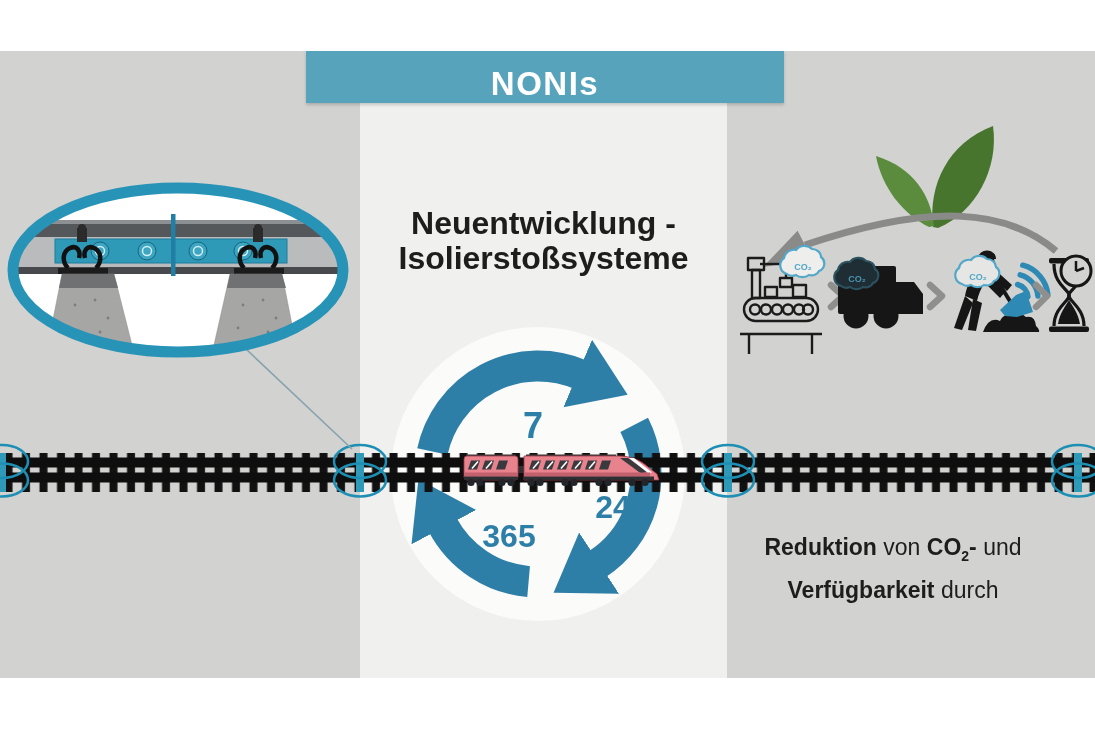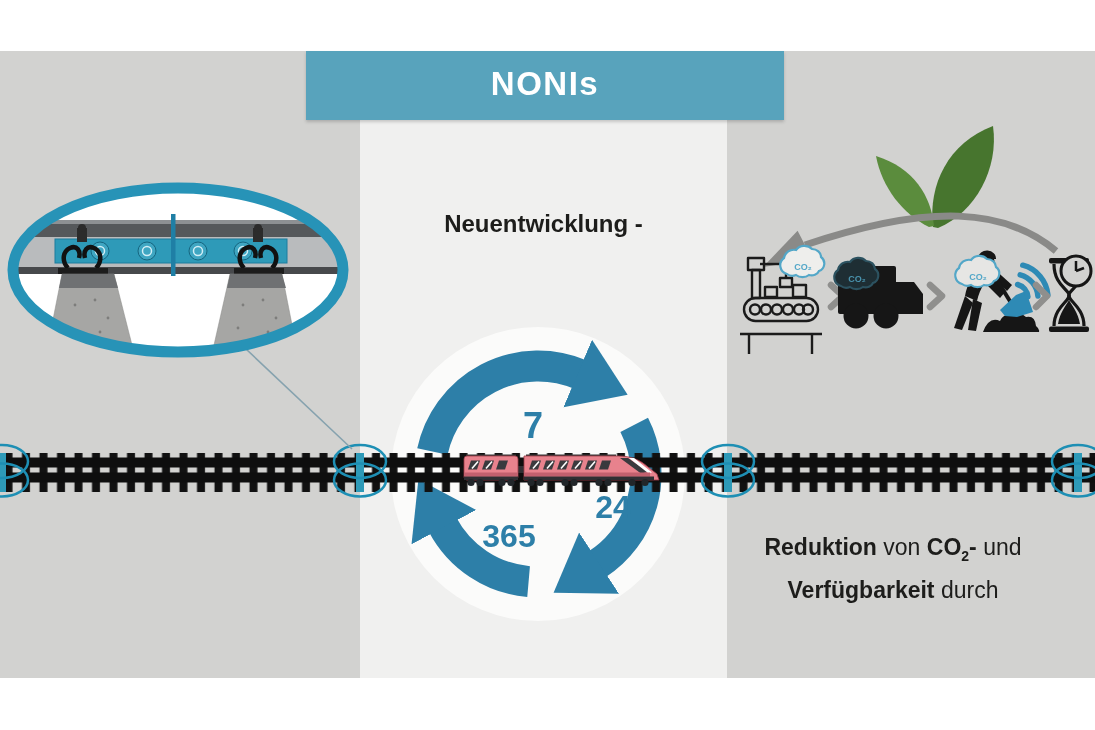--- a/index.html
+++ b/index.html
@@ -2,29 +2,29 @@
 <html><head>
 <meta charset="utf-8">
 <style>
   html,body{margin:0;padding:0;background:#ffffff;}
   .stage{position:relative;width:1095px;height:730px;background:#ffffff;overflow:hidden;
          font-family:"Liberation Sans","DejaVu Sans",sans-serif;}
   .panel{position:absolute;top:51px;height:627px;}
   .panel-left{left:0;width:360px;background:#d2d2d0;}
   .panel-center{left:360px;width:367px;background:#f0f0ef;}
   .panel-right{left:727px;width:368px;background:#d2d2d0;}
-  .header-box{position:absolute;left:306px;top:51px;width:478px;height:69px;
+  .header-box{position:absolute;left:306px;top:51px;width:478px;height:52px;
       background:#58a3bc;color:#ffffff;font-size:33px;font-weight:700;letter-spacing:1.5px;
       text-align:center;line-height:66px;box-shadow:0 2px 3px rgba(0,0,0,.18);}
   .gfx{position:absolute;left:0;top:0;}
   .caption{position:absolute;color:#1d1d1b;font-size:23px;line-height:34px;text-align:center;}
   .caption .b{font-weight:700;}
   .caption sub{font-size:14px;}
   .center-title{position:absolute;left:363px;top:206px;width:361px;color:#1d1d1b;
-      font-size:24px;font-weight:700;line-height:35px;text-align:center;}
+      font-size:32px;font-weight:700;line-height:35px;text-align:center;}
   .cap-left{left:0;top:549px;width:348px;}
   .cap-right{left:727px;top:530px;width:332px;}
   svg text{font-family:"Liberation Sans","DejaVu Sans",sans-serif;}
 </style>
 </head>
 <body>
 
 <div class="stage">
 
   <div class="panel panel-left"></div>
@@ -298,20 +298,21 @@
       </g>
     </g>
   </svg>
 
   <div class="header-box">
     <span>NONIs</span>
   </div>
 
   <div class="center-title">
     <div>Neuentwicklung -</div>
+    <div>Isolierstoßsysteme</div>
   </div>
 
 
   <div class="caption cap-right">
     <div><span class="b">Reduktion</span><span> von </span><span class="b">CO</span><sub class="b">2</sub><span class="b">-</span><span> und</span></div>
     <div><span class="b">Verfügbarkeit</span><span> durch</span></div>
   </div>
 
 </div>
 

